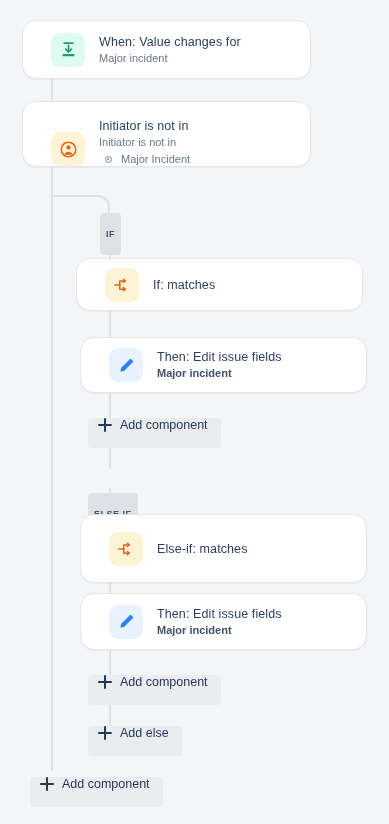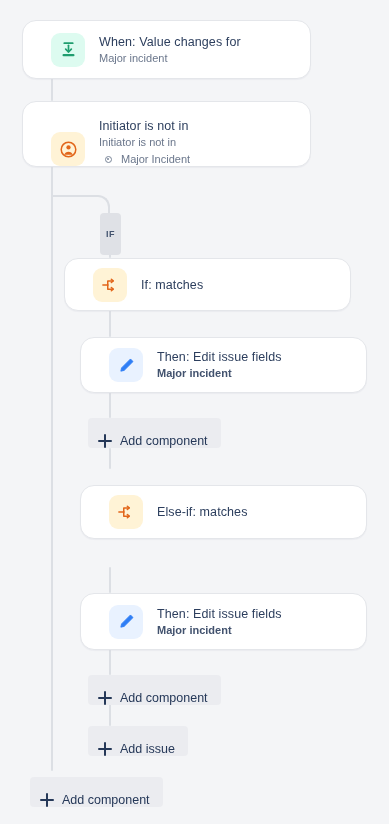--- a/index.html
+++ b/index.html
@@ -119,21 +119,21 @@
   .add-btn {
     position: absolute;
     background: #ebecf0;
     border: none;
     border-radius: 4px;
     color: #253858;
     font-family: "Liberation Sans", sans-serif;
     font-size: 12.5px;
     height: 30px;
     display: flex;
-    align-items: flex-end;
+    align-items: flex-start;
     padding: 0 13px 0 10px;
     cursor: pointer;
   }
   .add-btn .plus {
     position: relative;
     width: 14px; height: 14px;
     margin-right: 8px;
     display: inline-block;
   }
   .add-btn .plus::before,
@@ -205,21 +205,21 @@
         <span class="cond-marker"></span>
         <span class="cond-label">Major Incident</span>
       </div>
     </div>
   </div>
 
   <div class="chip" style="left:100px; top:213px;">
     <span>IF</span>
   </div>
 
-  <div class="card" style="left:64px; top:258px; width:287px; height:53px;">
+  <div class="card" style="left:76px; top:258px; width:287px; height:53px;">
     <div class="card-icon ic-yellow">
       <svg width="18" height="18" viewBox="0 0 24 24" fill="none" stroke="#e2661a" stroke-width="2" stroke-linecap="round" stroke-linejoin="round">
         <line x1="2.5" y1="12" x2="9" y2="12"></line>
         <path d="M9 12 L9 6.5 L16 6.5"></path>
         <path d="M9 12 L9 17.5 L16 17.5"></path>
         <polyline points="13.8,4.3 16.3,6.5 13.8,8.7"></polyline>
         <polyline points="13.8,15.3 16.3,17.5 13.8,19.7"></polyline>
       </svg>
     </div>
     <div class="card-text">
@@ -241,21 +241,21 @@
 
   <div class="add-btn" style="left:88px; top:418px;">
     <span class="plus"></span>
     <span>Add component</span>
   </div>
 
   <div class="chip" style="left:88px; top:493px;">
     <span>ELSE IF</span>
   </div>
 
-  <div class="card" style="left:80px; top:485px; width:287px; height:54px;">
+  <div class="card" style="left:80px; top:514px; width:287px; height:69px;">
     <div class="card-icon ic-yellow">
       <svg width="18" height="18" viewBox="0 0 24 24" fill="none" stroke="#e2661a" stroke-width="2" stroke-linecap="round" stroke-linejoin="round">
         <line x1="2.5" y1="12" x2="9" y2="12"></line>
         <path d="M9 12 L9 6.5 L16 6.5"></path>
         <path d="M9 12 L9 17.5 L16 17.5"></path>
         <polyline points="13.8,4.3 16.3,6.5 13.8,8.7"></polyline>
         <polyline points="13.8,15.3 16.3,17.5 13.8,19.7"></polyline>
       </svg>
     </div>
     <div class="card-text">
@@ -275,21 +275,21 @@
     </div>
   </div>
 
   <div class="add-btn" style="left:88px; top:675px;">
     <span class="plus"></span>
     <span>Add component</span>
   </div>
 
   <div class="add-btn" style="left:88px; top:726px;">
     <span class="plus"></span>
-    <span>Add issue</span>
+    <span>Add else</span>
   </div>
 
   <div class="add-btn" style="left:30px; top:777px;">
     <span class="plus"></span>
     <span>Add component</span>
   </div>
 
 </div>
 
 </body></html>

